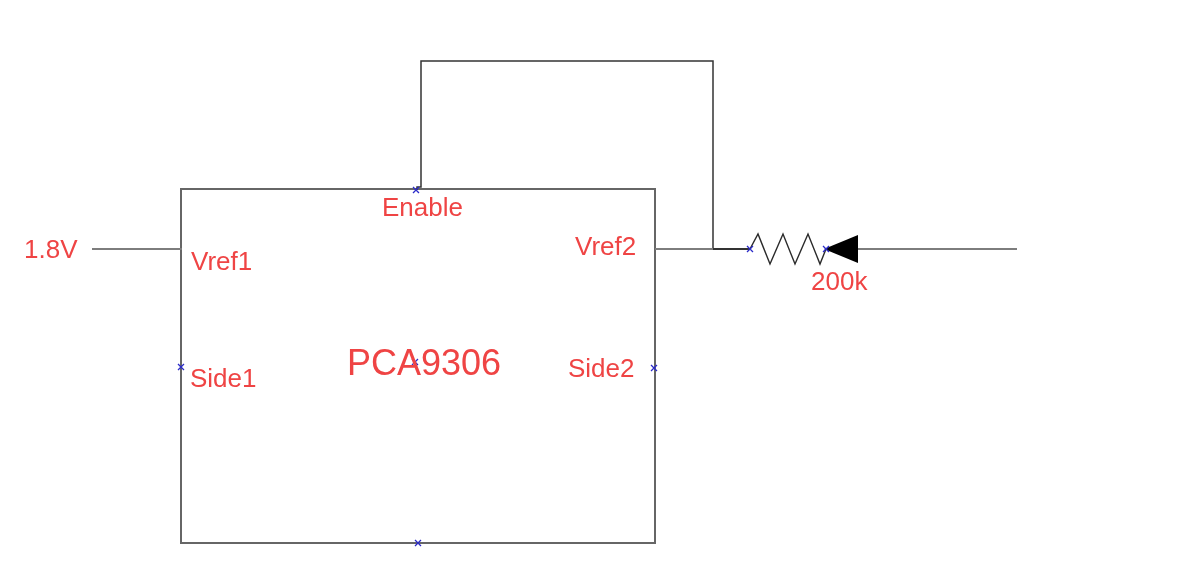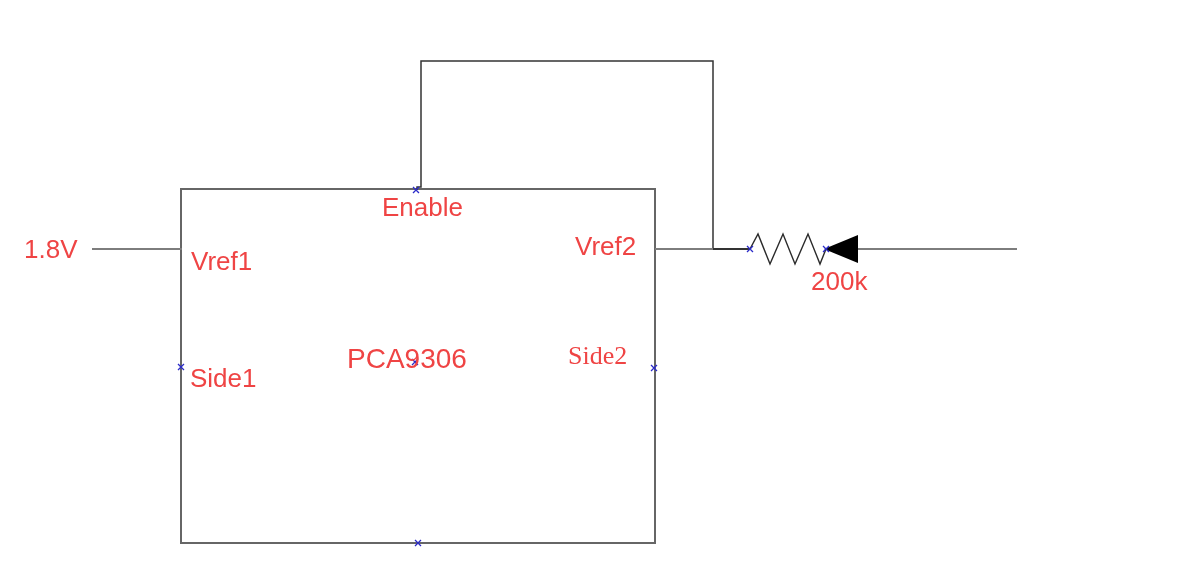--- a/index.html
+++ b/index.html
@@ -27,22 +27,22 @@
     line-height: 1.05;
     white-space: nowrap;
     color: #ef4444;
     user-select: none;
   }
   .lbl-net-1v8    { left: 24px;   top: 236px; }
   .lbl-pin-vref1  { left: 191px;  top: 248px; }
   .lbl-pin-enable { left: 382px;  top: 194px; }
   .lbl-pin-vref2  { left: 575px;  top: 233px; text-align: right; }
   .lbl-pin-side1  { left: 190px;  top: 365px; }
-  .lbl-pin-side2  { left: 568px;  top: 342px; font-family: Liberation Serif, serif; }
-  .lbl-component  { left: 347px;  top: 344px; font-size: 28px; }
+  .lbl-pin-side2  { left: 568px;  top: 355px; }
+  .lbl-component  { left: 347px;  top: 344px; font-size: 36px; }
   .lbl-resistor   { left: 782px;  top: 268px; margin-left: 29px; }
   .lbl-net-gpio   { left: 1028px; top: 235px; }
 
   .stroke-wire   { stroke: #7d7d7d; stroke-width: 2;   fill: none; }
   .stroke-box    { stroke: #666666; stroke-width: 2;   fill: none; }
   .stroke-dark   { stroke: #333333; stroke-width: 1.5; fill: none; }
   .stroke-res    { stroke: #2b2b2b; stroke-width: 1.4; fill: none; }
   .fill-arrow    { fill: #000000;   stroke: none; }
   .stroke-marker { stroke: #2a2ac8; stroke-width: 1.3; fill: none; }
 </style>

